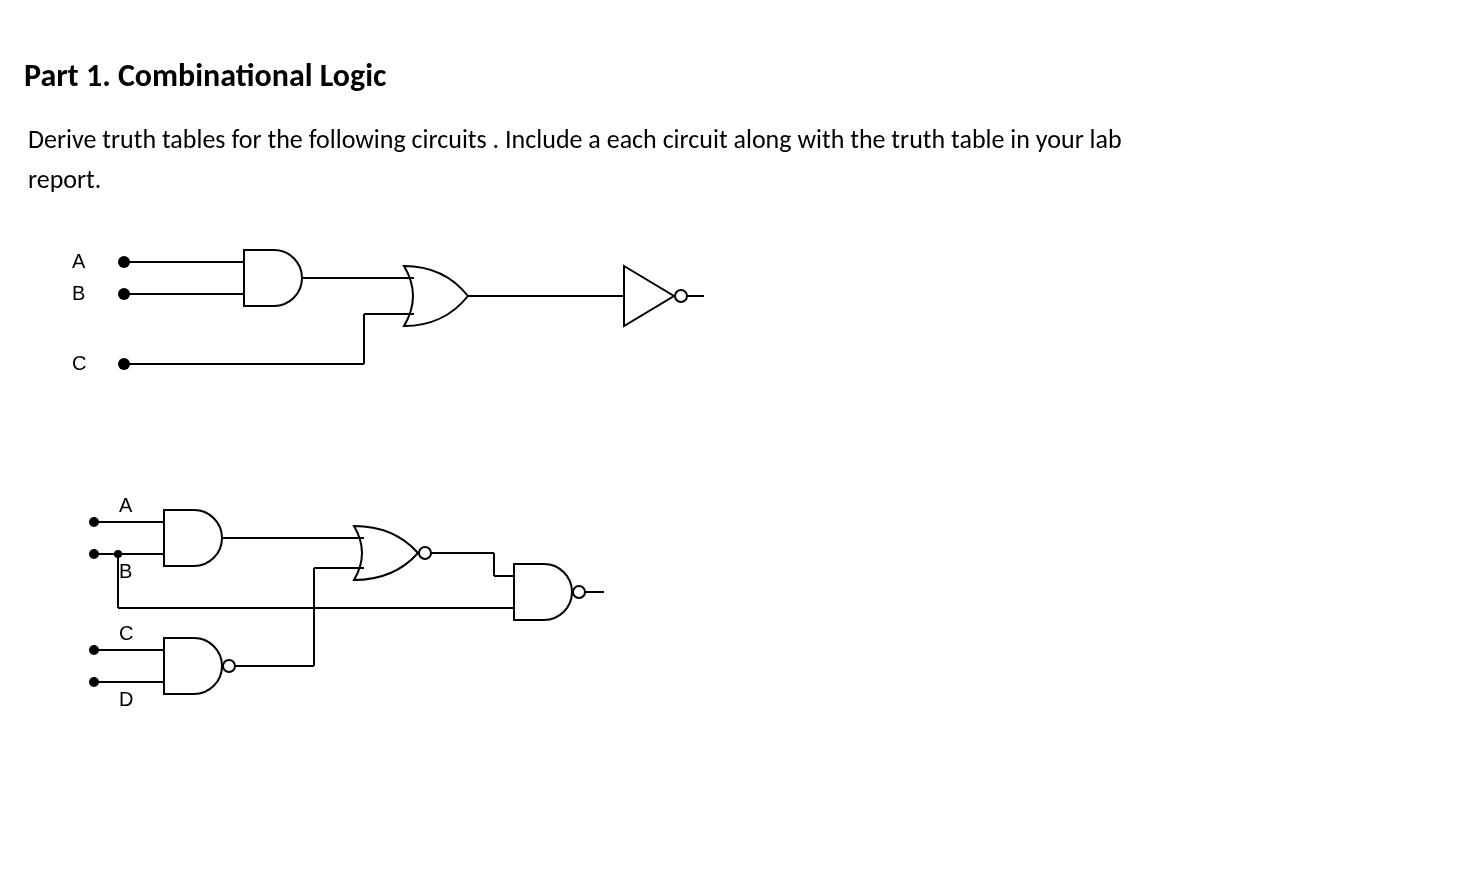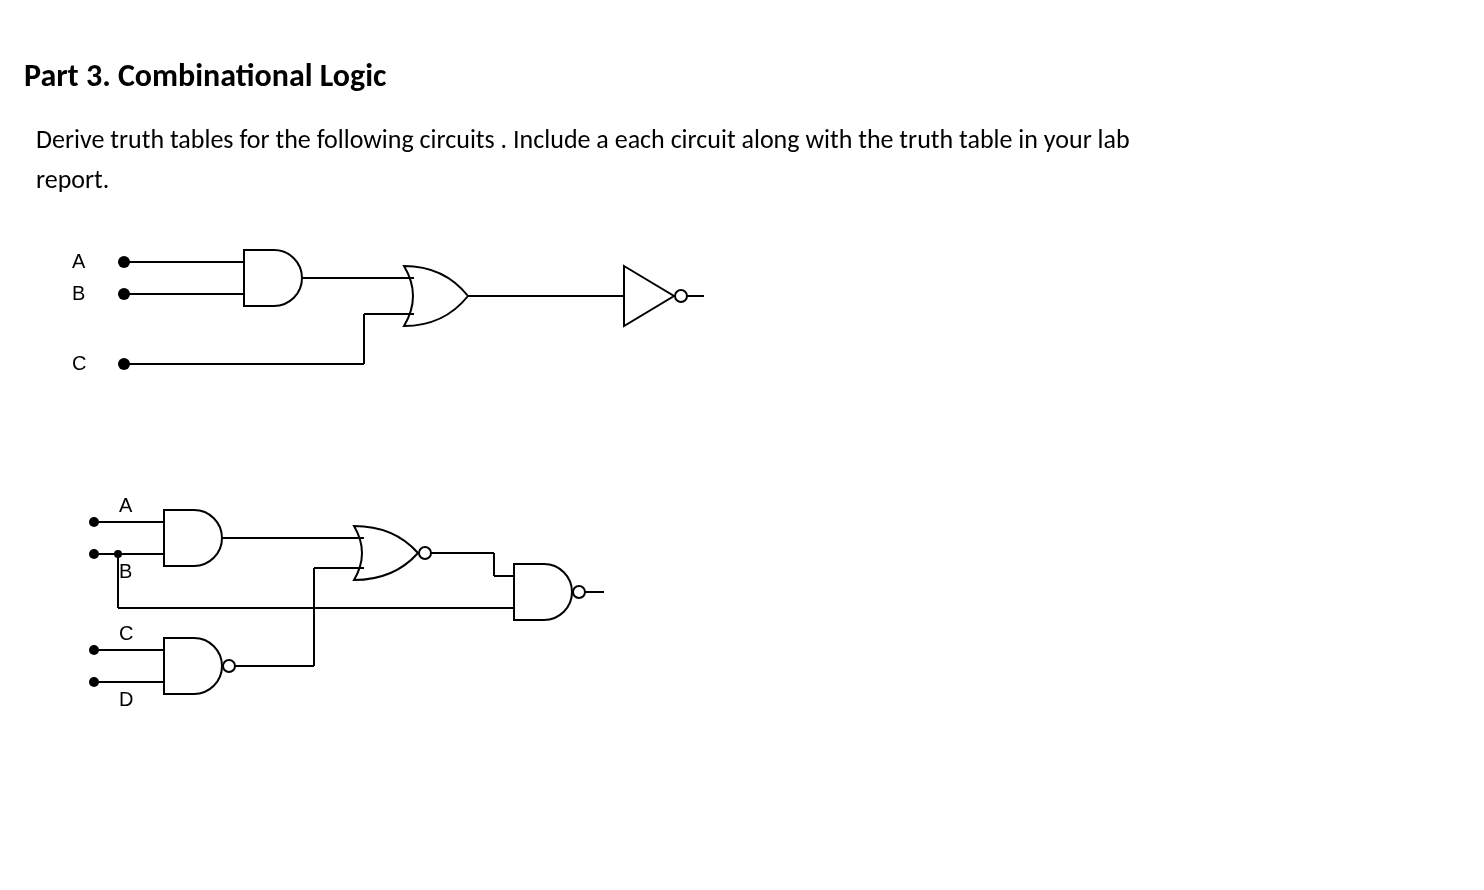--- a/index.html
+++ b/index.html
@@ -14,38 +14,38 @@
     padding: 28px 24px 24px 24px;
   }
   h1.title {
     font-size: 32px;
     font-weight: 700;
     margin: 28px 0 24px 0;
   }
   p.instructions {
     font-size: 26px;
     line-height: 1.55;
-    margin: 10px 0 40px 12px;
+    margin: 10px 0 40px 4px;
     max-width: 1100px;
     font-weight: 400;
   }
   .circuit-block {
     margin: 40px 0 60px 40px;
   }
   svg { display: block; }
   .wire { stroke: #000; stroke-width: 2; fill: none; }
   .gate { stroke: #000; stroke-width: 2; fill: #fff; }
   .solidnode { fill: #000; }
   .lbl { font-family: "Arial", sans-serif; font-size: 20px; fill: #000; }
 </style>
 </head>
 <body>
 
 <div class="page">
-  <h1 class="title">Part 3. Combinational Logic</h1>
+  <h1 class="title">Part 1. Combinational Logic</h1>
   <p class="instructions">Derive truth tables for the following circuits . Include a  each circuit along with the truth table in your lab report.</p>
 
   <div class="circuit-block">
     <svg width="720" height="180" viewBox="0 0 720 180">
 
       <text class="lbl" x="8" y="28">A</text>
       <text class="lbl" x="8" y="60">B</text>
       <text class="lbl" x="8" y="130">C</text>
 
       <circle class="solidnode" cx="60" cy="22" r="6"></circle>

